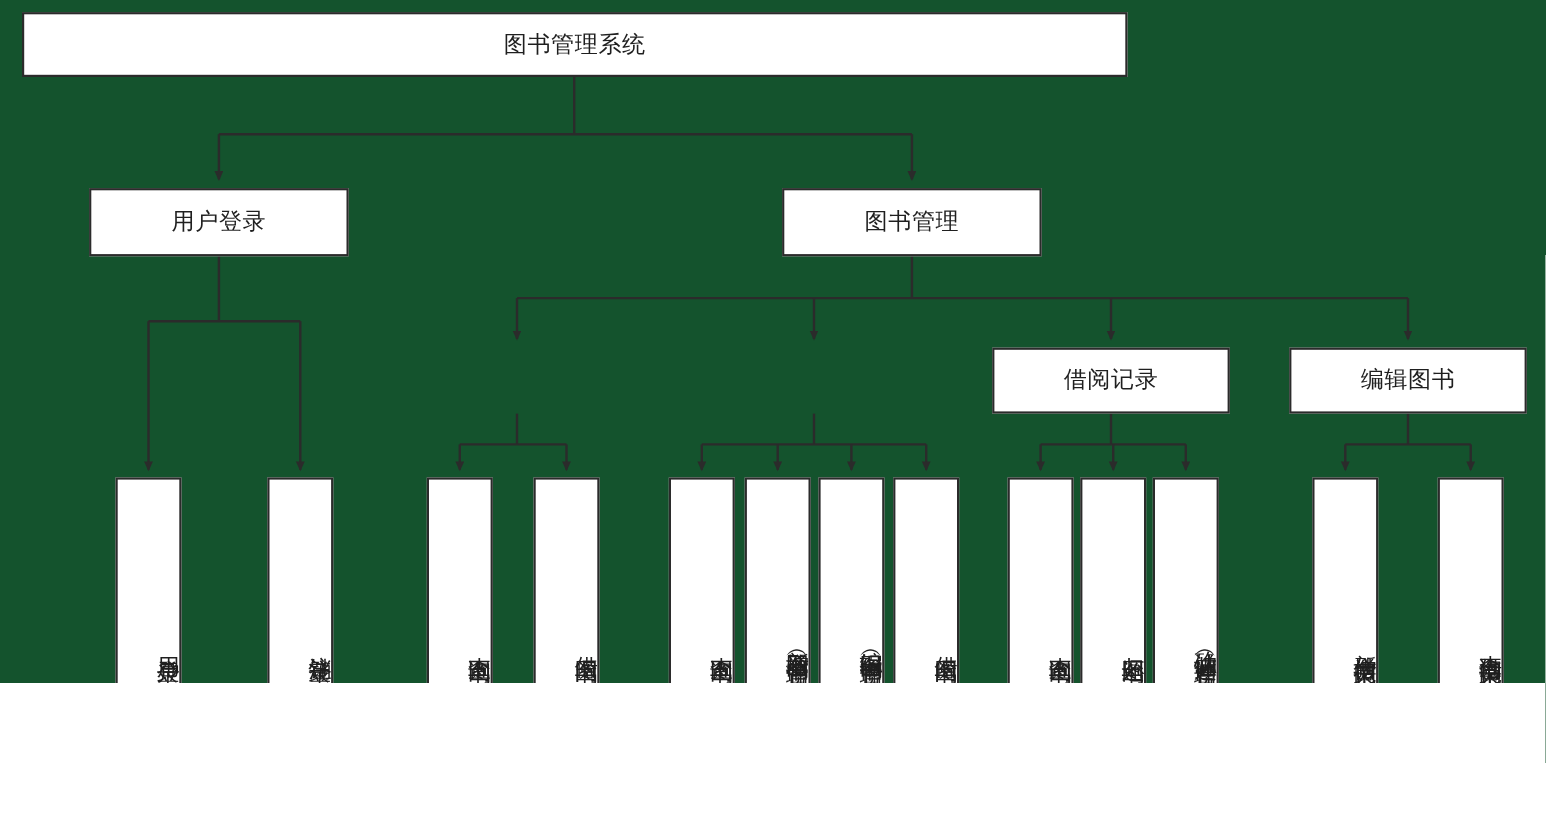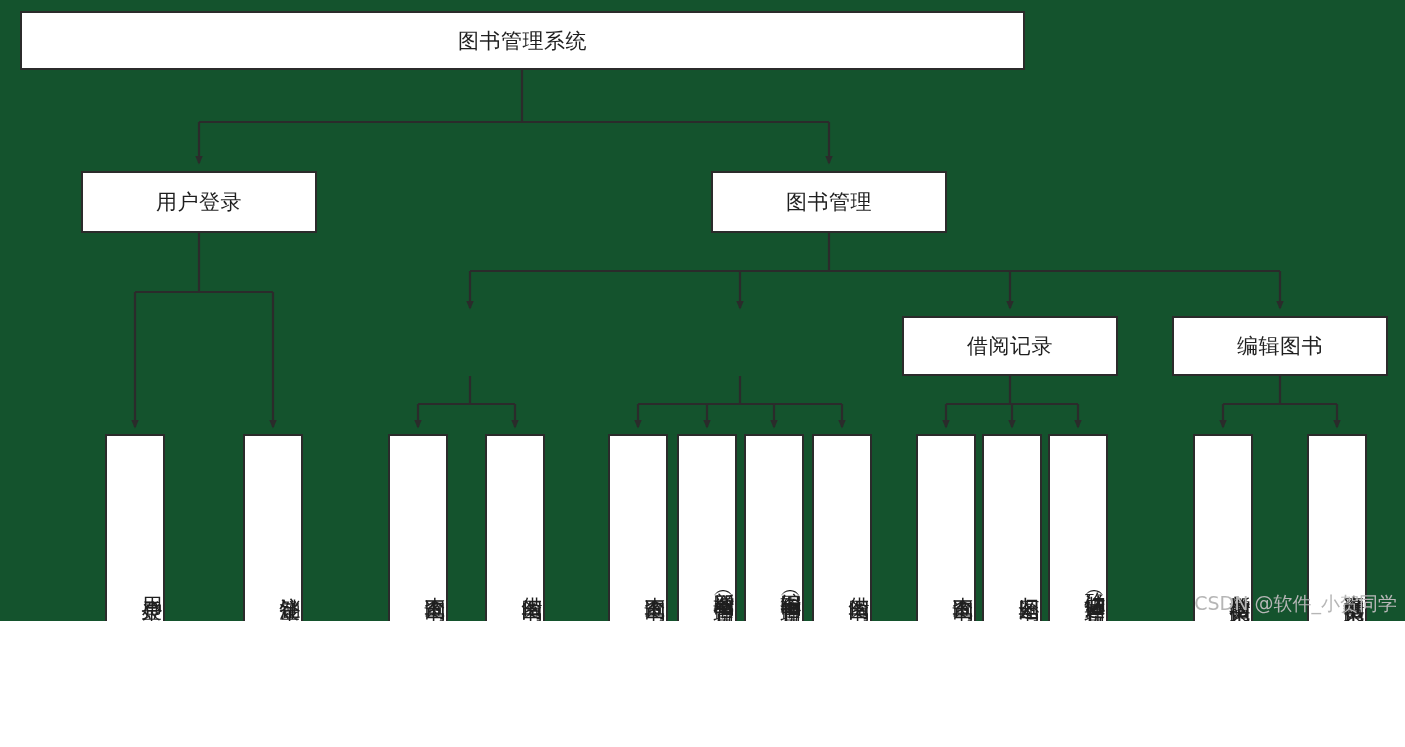--- a/index.html
+++ b/index.html
@@ -179,14 +179,13 @@
     <span class="vtext">确认归还（管理员）</span>
   </div>
 
   <div class="node vert" style="left:1193px; top:434px; width:60px; height:299px;">
     <span class="vtext">新增借阅记录</span>
   </div>
   <div class="node vert" style="left:1307px; top:434px; width:60px; height:299px;">
     <span class="vtext">查询借阅记录</span>
   </div>
 
-  <div class="watermark">CSDN @软件_小贺同学</div>
 </div>
 
 </body></html>

